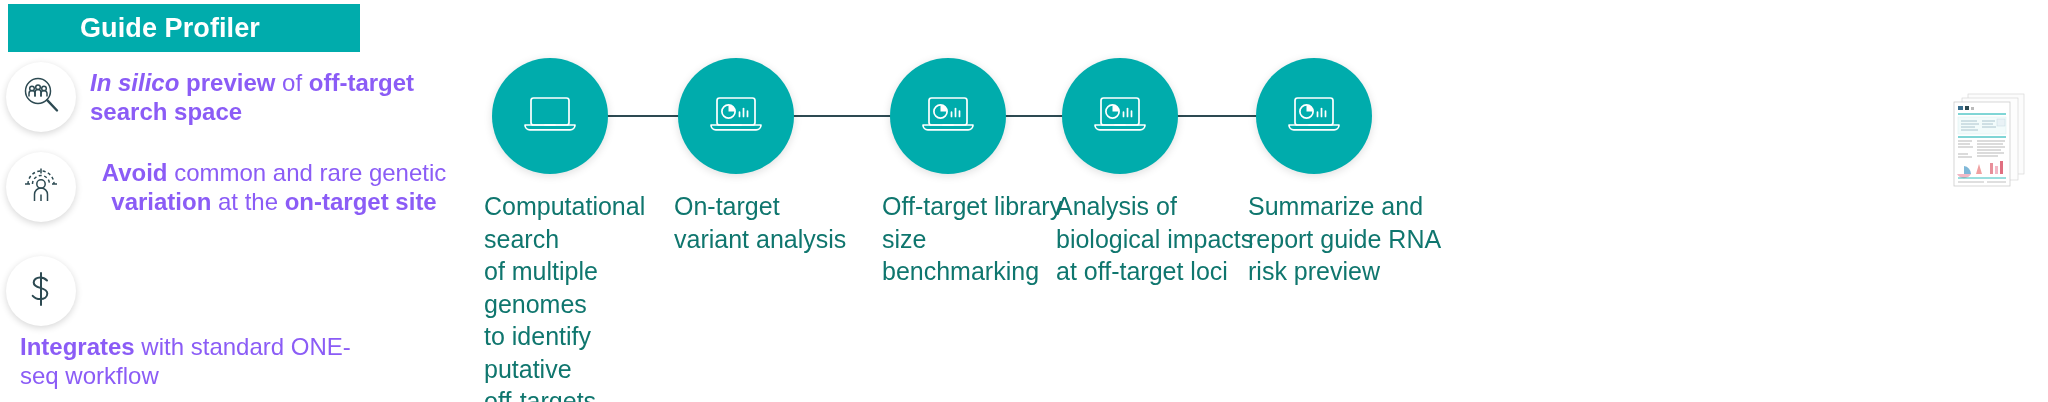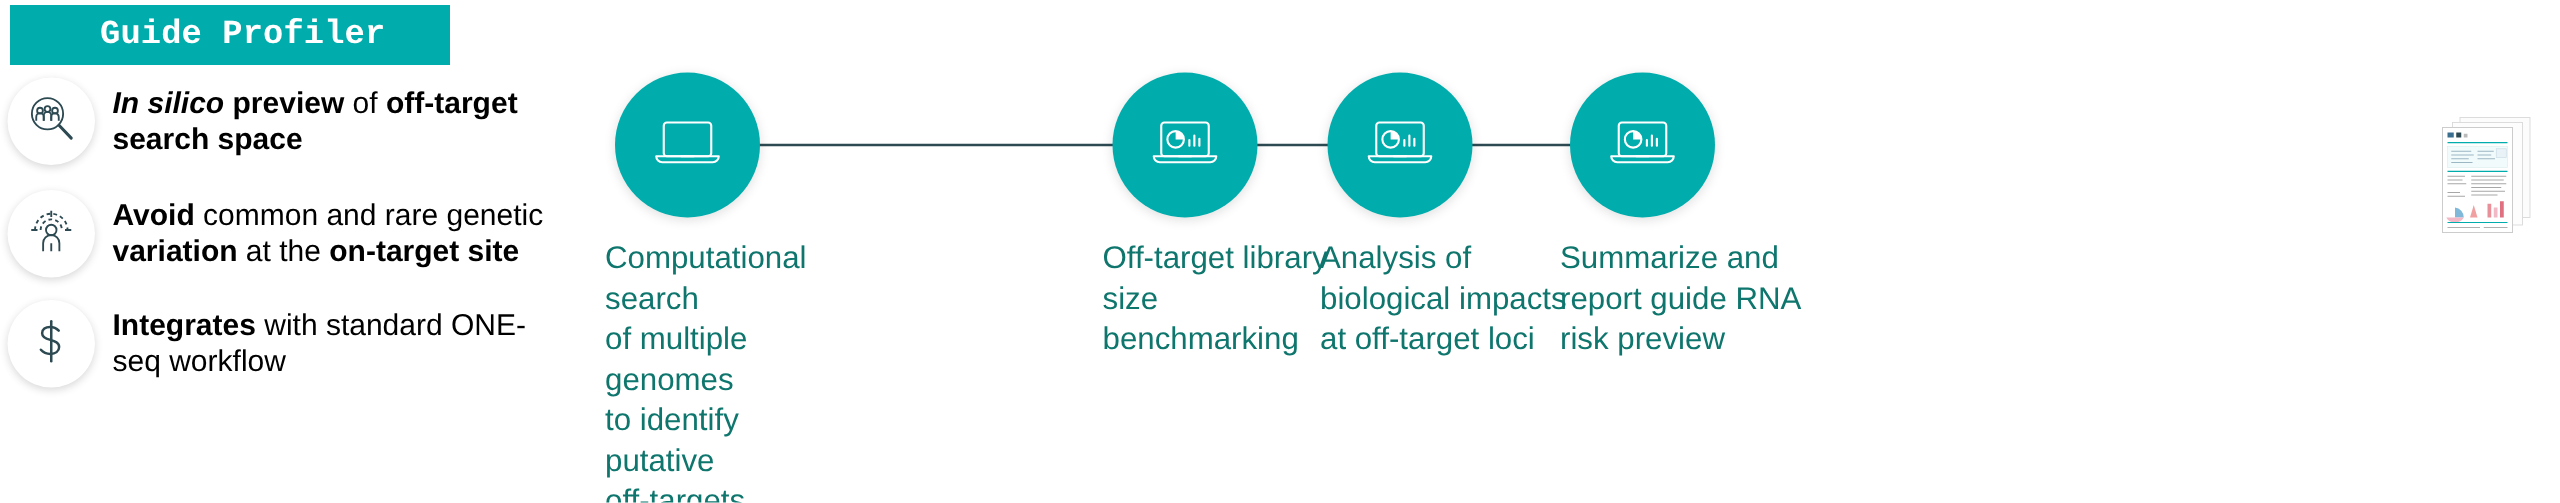--- a/index.html
+++ b/index.html
@@ -22,21 +22,20 @@
     width: 470px; height: 402px;
   }
   #title-banner {
     position: absolute;
     left: 8px; top: 4px;
     width: 352px; height: 48px;
     background: #00ACAC;
     display: flex;
     align-items: center;
     padding-left: 72px;
-    font-family: Liberation Mono, monospace;
   }
   #title-banner .title-text {
     color: #ffffff;
     font-size: 27px;
     font-weight: bold;
     letter-spacing: 0.1px;
     white-space: nowrap;
   }
 
   .bullet-row {
@@ -52,30 +51,30 @@
     box-shadow: 0 2px 7px rgba(0,0,0,0.16);
     display: flex;
     align-items: center;
     justify-content: center;
     flex: 0 0 auto;
   }
   .bullet-text {
     margin-left: 14px;
     font-size: 24px;
     line-height: 1.22;
-    color: #000000;
+    color: #8b5cf6;
     width: 368px;
     padding-top: 6px;
   }
   .bullet-text b { font-weight: bold; }
   .bullet-text i { font-style: italic; font-weight: bold; }
 
   #bullet-row-0 { top: 62px; }
-  #bullet-row-1 { top: 152px; }
-  #bullet-row-2 { top: 240px; }
+  #bullet-row-1 { top: 152px; text-align: center; }
+  #bullet-row-2 { top: 256px; flex-direction: column; }
 
   
   #flow {
     position: absolute;
     left: 470px; top: 0;
     width: 1420px; height: 402px;
   }
   #connector-line {
     position: absolute;
     left: 60px;
@@ -225,20 +224,38 @@
             <path d="M25 36h10"></path>
           </svg>
         </span>
       </div>
       <div class="node-caption">Computational search
 of multiple genomes
 to identify putative
 off-targets</div>
     </div>
 
+    <div class="flow-node" id="flow-node-1">
+      <div class="node-circle">
+        <span>
+          <svg width="60" height="50" viewBox="0 0 60 50" fill="none" stroke="#ffffff" stroke-width="1.7" stroke-linecap="round" stroke-linejoin="round">
+            <rect x="11" y="9" width="38" height="27" rx="2.5"></rect>
+            <path d="M5 36h50a0 0 0 0 1 0 0c0 2.7-2.2 4.8-4.8 4.8H9.8C7.2 40.8 5 38.7 5 36z"></path>
+            <path d="M25 36h10"></path>
+            <circle cx="22.5" cy="22.5" r="6.6"></circle>
+            <path d="M22.5 22.5V15.9a6.6 6.6 0 0 1 6.6 6.6z" fill="#ffffff" stroke="none"></path>
+            <line x1="33.5" y1="27.5" x2="33.5" y2="23"></line>
+            <line x1="37.5" y1="27.5" x2="37.5" y2="19.5"></line>
+            <line x1="41.5" y1="27.5" x2="41.5" y2="22"></line>
+          </svg>
+        </span>
+      </div>
+      <div class="node-caption">On-target
+variant analysis</div>
+    </div>
 
     <div class="flow-node" id="flow-node-2">
       <div class="node-circle">
         <span>
           <svg width="60" height="50" viewBox="0 0 60 50" fill="none" stroke="#ffffff" stroke-width="1.7" stroke-linecap="round" stroke-linejoin="round">
             <rect x="11" y="9" width="38" height="27" rx="2.5"></rect>
             <path d="M5 36h50a0 0 0 0 1 0 0c0 2.7-2.2 4.8-4.8 4.8H9.8C7.2 40.8 5 38.7 5 36z"></path>
             <path d="M25 36h10"></path>
             <circle cx="22.5" cy="22.5" r="6.6"></circle>
             <path d="M22.5 22.5V15.9a6.6 6.6 0 0 1 6.6 6.6z" fill="#ffffff" stroke="none"></path>

